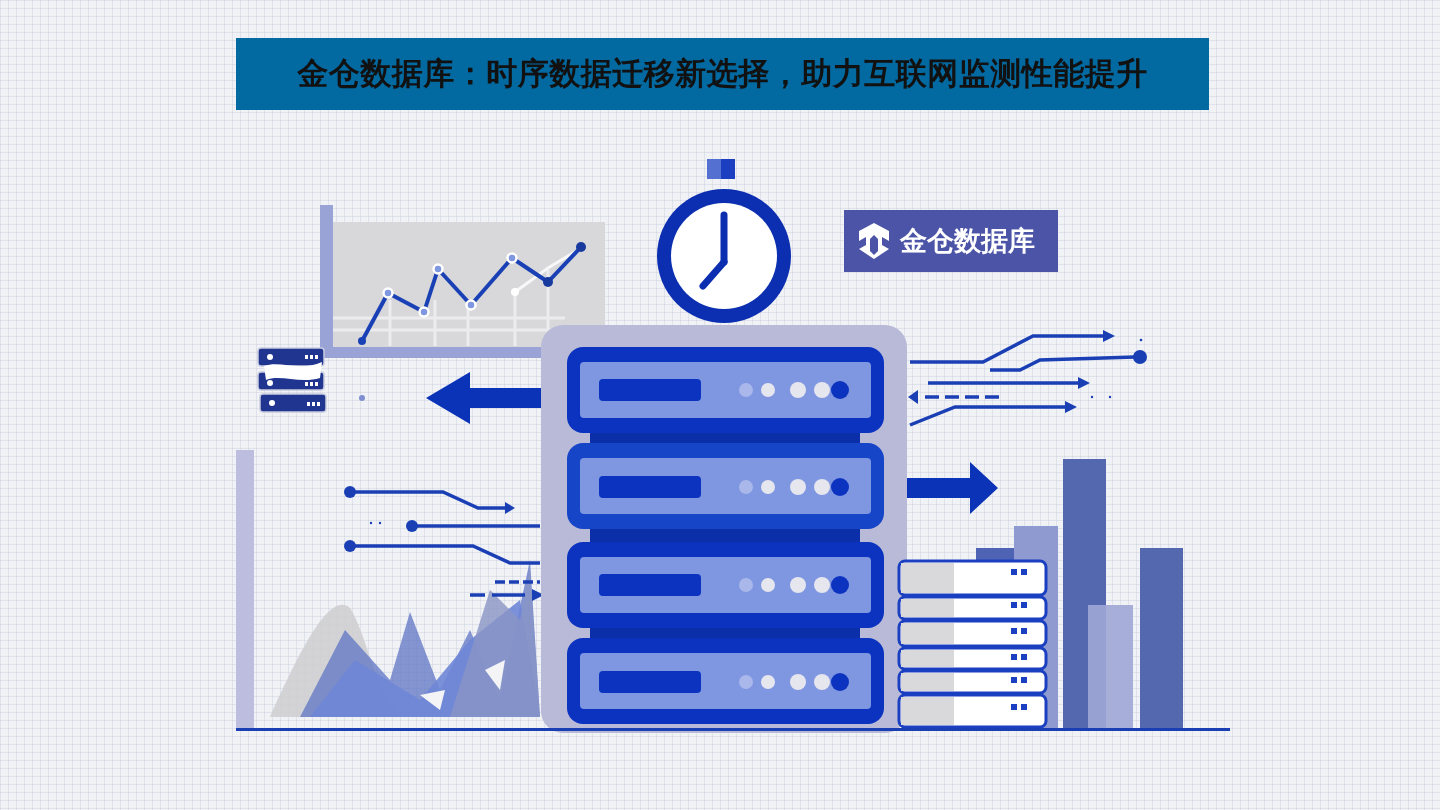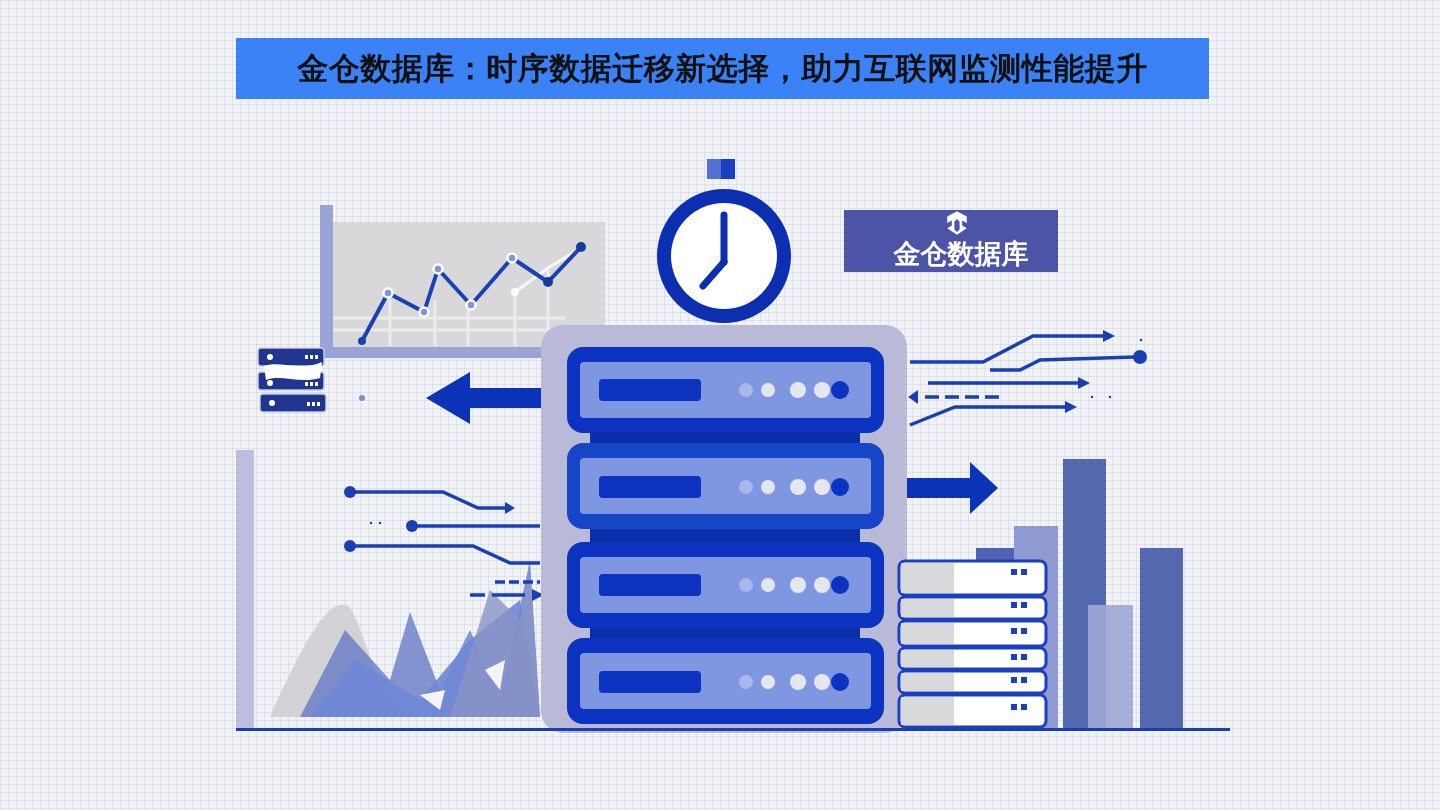--- a/index.html
+++ b/index.html
@@ -7,35 +7,34 @@
       width: 1440px; height: 810px; overflow: hidden;
       background-color: #f1f2f6;
       background-image:
         linear-gradient(rgba(190,195,215,0.35) 1px, transparent 1px),
         linear-gradient(90deg, rgba(190,195,215,0.35) 1px, transparent 1px);
       background-size: 8px 8px;
       position: relative;
       font-family: "DejaVu Sans", sans-serif;
     }
     .title-bar {
-      position: absolute; left: 236px; top: 38px; width: 973px; height: 61px;
-      background: #3b82f6;
+      position: absolute; left: 236px; top: 38px; width: 973px; height: 72px;
+      background: #0369a1;
       display: flex; align-items: center; justify-content: center;
     }
     .title-text {
       font-family: "DejaVu Sans", sans-serif;
       font-weight: bold; font-size: 31px; color: #111;
       letter-spacing: 0.5px; white-space: nowrap;
     }
     .art { position: absolute; left: 0; top: 0; width: 1440px; height: 810px; }
     .logo-badge {
       position: absolute; left: 844px; top: 210px; width: 214px; height: 62px;
       background: #4b54a6; display: flex; align-items: center; padding-left: 12px;
       box-sizing: border-box;
-      flex-direction: column;
     }
     .logo-text {
       color: #fff; font-weight: bold; font-size: 27px; margin-left: 8px;
       font-family: "DejaVu Sans", sans-serif; white-space: nowrap;
     }
   </style>
 </head>
 <body>
 
 <div class="title-bar">

